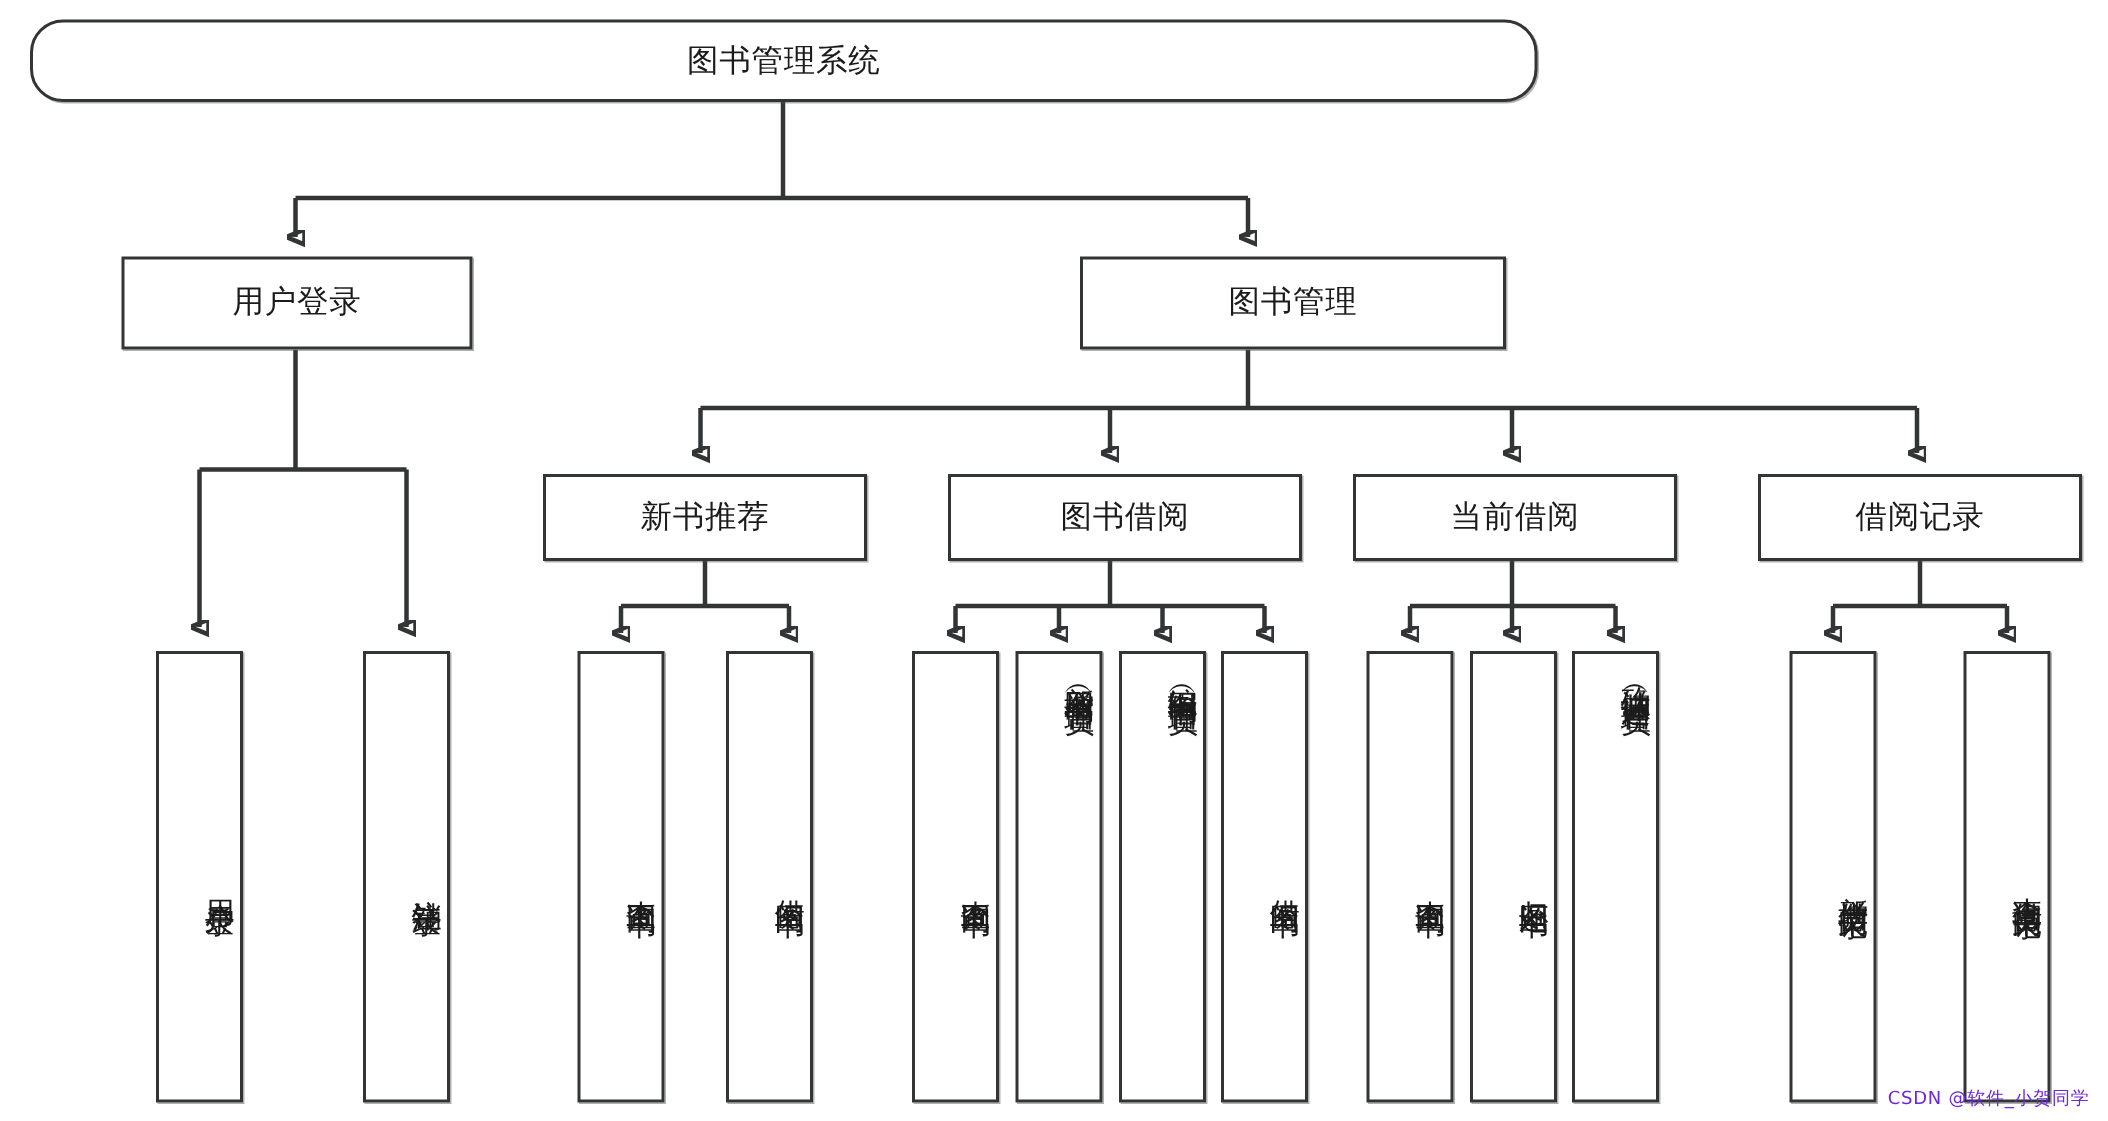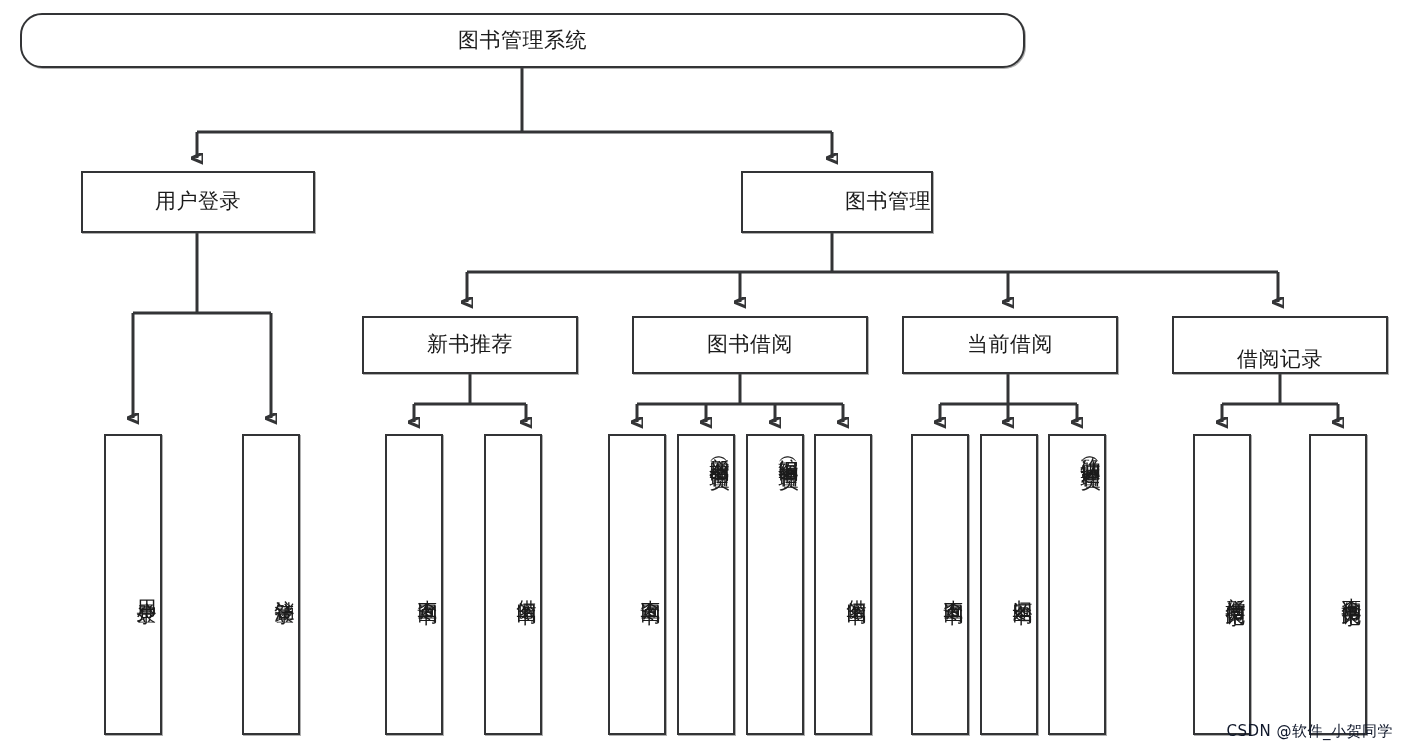--- a/index.html
+++ b/index.html
@@ -58,22 +58,22 @@
   }
   svg#wires line, svg#wires path {
     stroke: #333436;
     stroke-width: 3;
     fill: none;
   }
   .watermark {
     position: absolute;
     right: 12px;
     bottom: 6px;
-    font-size: 15px;
-    color: #0f172a;
+    font-size: 12px;
+    color: #6d28d9;
     white-space: nowrap;
     letter-spacing: 0.5px;
   }
 </style>
 </head>
 <body>
 
 <div id="canvas">
 
   <svg id="wires" viewBox="0 0 1405 747">
@@ -124,34 +124,34 @@
     <line x1="1338" y1="404" x2="1338" y2="422" marker-end="url(#arrow)"></line>
   </svg>
 
   <div class="node node-h" style="left:20px; top:13px; width:1005px; height:55px;border-radius:22px;">
     <span>图书管理系统</span>
   </div>
 
   <div class="node node-h" style="left:81px; top:171px; width:234px; height:62px;">
     <span>用户登录</span>
   </div>
-  <div class="node node-h" style="left:741px; top:171px; width:192px; height:62px;justify-content:flex-end;">
+  <div class="node node-h" style="left:720px; top:171px; width:284px; height:62px;">
     <span>图书管理</span>
   </div>
 
   <div class="node node-h" style="left:362px; top:316px; width:216px; height:58px;">
     <span>新书推荐</span>
   </div>
   <div class="node node-h" style="left:632px; top:316px; width:236px; height:58px;">
     <span>图书借阅</span>
   </div>
   <div class="node node-h" style="left:902px; top:316px; width:216px; height:58px;justify-content:center;">
     <span>当前借阅</span>
   </div>
-  <div class="node node-h" style="left:1172px; top:316px; width:216px; height:58px;align-items:flex-end;">
+  <div class="node node-h" style="left:1172px; top:316px; width:216px; height:58px;">
     <span>借阅记录</span>
   </div>
 
   <div class="node node-v" style="left:104px; top:434px; width:58px; height:301px;">
     <span>用户登录</span>
   </div>
   <div class="node node-v" style="left:242px; top:434px; width:58px; height:301px;">
     <span>注销登录</span>
   </div>
 

